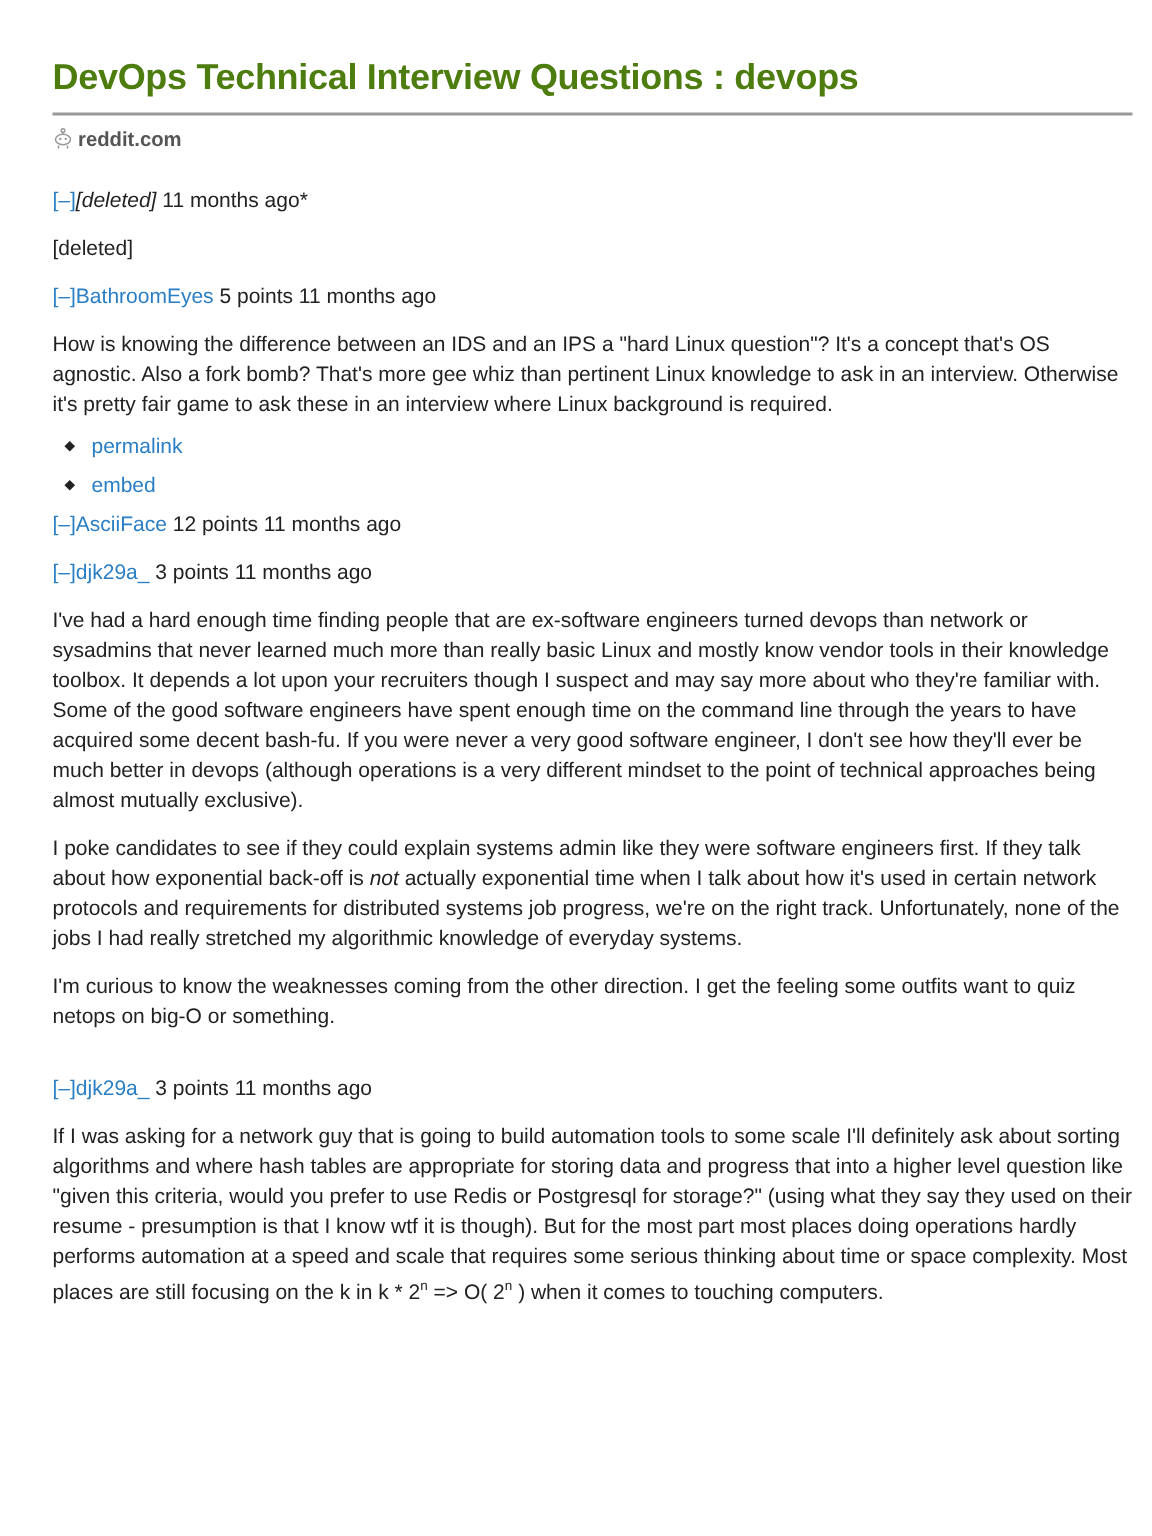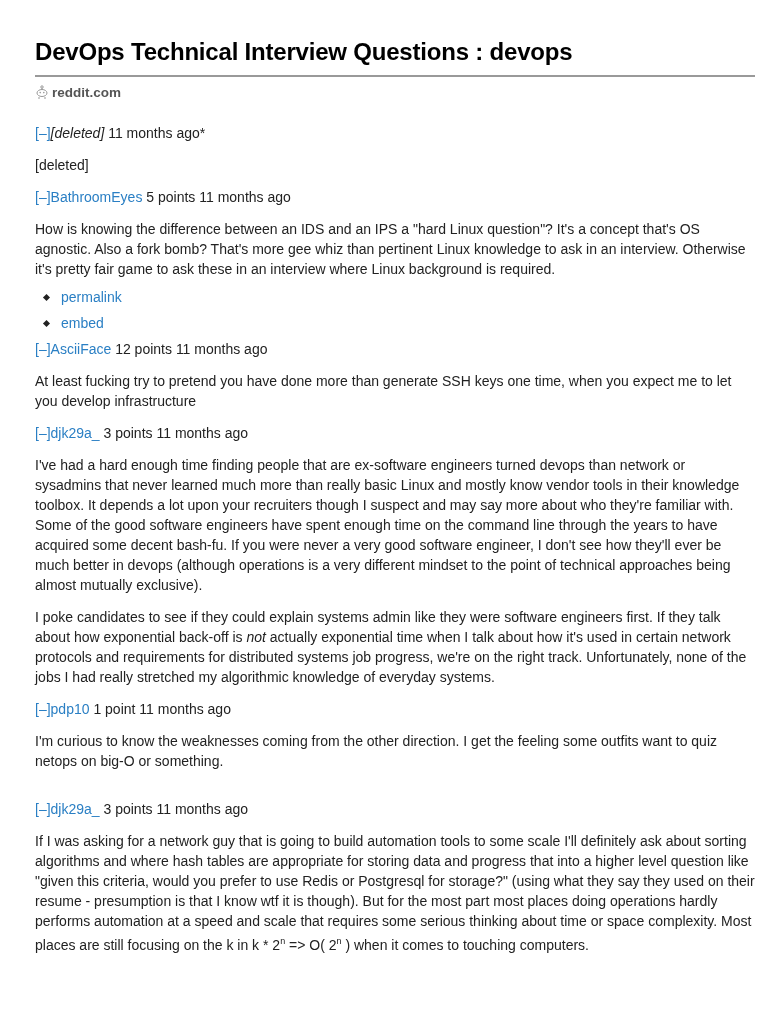--- a/index.html
+++ b/index.html
@@ -1,19 +1,19 @@
 <!DOCTYPE html>
 <html><head>
 <meta charset="utf-8">
 <style>
   html, body { margin: 0; padding: 0; background: #ffffff; }
   body { width: 768px; height: 1024px; overflow: hidden; position: relative;
          font-family: "Liberation Sans", sans-serif; color: #222; }
   .page { position: absolute; left: 35px; top: 0; width: 720px; }
-  .title { font-family: "Liberation Sans", sans-serif; font-size: 24px; font-weight: bold; color: #000000;
+  .title { font-family: "Liberation Sans", sans-serif; font-size: 24px; font-weight: bold; color: #4d7c0f;
            margin: 0; position: absolute; top: 38px; left: 0; white-space: nowrap; letter-spacing: -0.2px; }
   .rule { position: absolute; top: 75px; left: 0; width: 720px; height: 2px; background: #999; }
   .url { position: absolute; top: 84px; left: 0; font-size: 13.5px; color: #aaa; white-space: nowrap; display: flex; align-items: center; }
   .url .domain { color: #555; font-weight: bold; margin-left: 3px; }
   .url svg { display: block; }
   .content { position: absolute; top: 123px; left: 0; width: 720px; font-size: 14px; line-height: 20px; }
   .content p { margin: 0; }
   .meta { white-space: nowrap; }
   .link { color: #2a7fc4; text-decoration: none; }
   .ital { font-style: italic; }
@@ -56,31 +56,27 @@
     </p>
     <p style="margin-bottom:8px;">How is knowing the difference between an IDS and an IPS a "hard Linux question"? It's a concept that's OS agnostic. Also a fork bomb? That's more gee whiz than pertinent Linux knowledge to ask in an interview. Otherwise it's pretty fair game to ask these in an interview where Linux background is required.</p>
     <ul style="margin-bottom:6px;">
       <li style="margin-bottom:6px;"><a class="link">permalink</a></li>
       <li><a class="link">embed</a></li>
     </ul>
 
     <p class="meta" style="margin:6px 0 12px;">
       <a class="link">[–]</a><a class="link">AsciiFace</a> <span>12 points</span> <span>11 months ago</span>
     </p>
-    <p style="margin-bottom:12px;">At least fucking try to pretend you have done more than generate SSH keys one time, when you expect me to let you develop infrastructure</p>
 
     <p class="meta" style="margin-bottom:12px;">
       <a class="link">[–]</a><a class="link">djk29a_</a> <span>3 points</span> <span>11 months ago</span>
     </p>
     <p style="margin-bottom:12px;">I've had a hard enough time finding people that are ex-software engineers turned devops than network or sysadmins that never learned much more than really basic Linux and mostly know vendor tools in their knowledge toolbox. It depends a lot upon your recruiters though I suspect and may say more about who they're familiar with. Some of the good software engineers have spent enough time on the command line through the years to have acquired some decent bash-fu. If you were never a very good software engineer, I don't see how they'll ever be much better in devops (although operations is a very different mindset to the point of technical approaches being almost mutually exclusive).</p>
     <p style="margin-bottom:12px;"><span>I poke candidates to see if they could explain systems admin like they were software engineers first. If they talk about how exponential back-off is </span><em>not</em><span> actually exponential time when I talk about how it's used in certain network protocols and requirements for distributed systems job progress, we're on the right track. Unfortunately, none of the jobs I had really stretched my algorithmic knowledge of everyday systems.</span></p>
 
-    <p class="meta" style="margin-bottom:12px;">
-      <a class="link">[–]</a><a class="link">pdp10</a> <span>1 point</span> <span>11 months ago</span>
-    </p>
     <p style="margin-bottom:28px;">I'm curious to know the weaknesses coming from the other direction. I get the feeling some outfits want to quiz netops on big-O or something.</p>
 
     <p class="meta" style="margin-bottom:12px;">
       <a class="link">[–]</a><a class="link">djk29a_</a> <span>3 points</span> <span>11 months ago</span>
     </p>
     <p><span>If I was asking for a network guy that is going to build automation tools to some scale I'll definitely ask about sorting algorithms and where hash tables are appropriate for storing data and progress that into a higher level question like "given this criteria, would you prefer to use Redis or Postgresql for storage?" (using what they say they used on their resume - presumption is that I know wtf it is though). But for the most part most places doing operations hardly performs automation at a speed and scale that requires some serious thinking about time or space complexity. Most places are still focusing on the k in k * 2</span><sup>n</sup><span> =&gt; O( 2</span><sup>n</sup><span> ) when it comes to touching computers.</span></p>
   </div>
 </div>
 
 <div class="pagenum">1/7</div>

